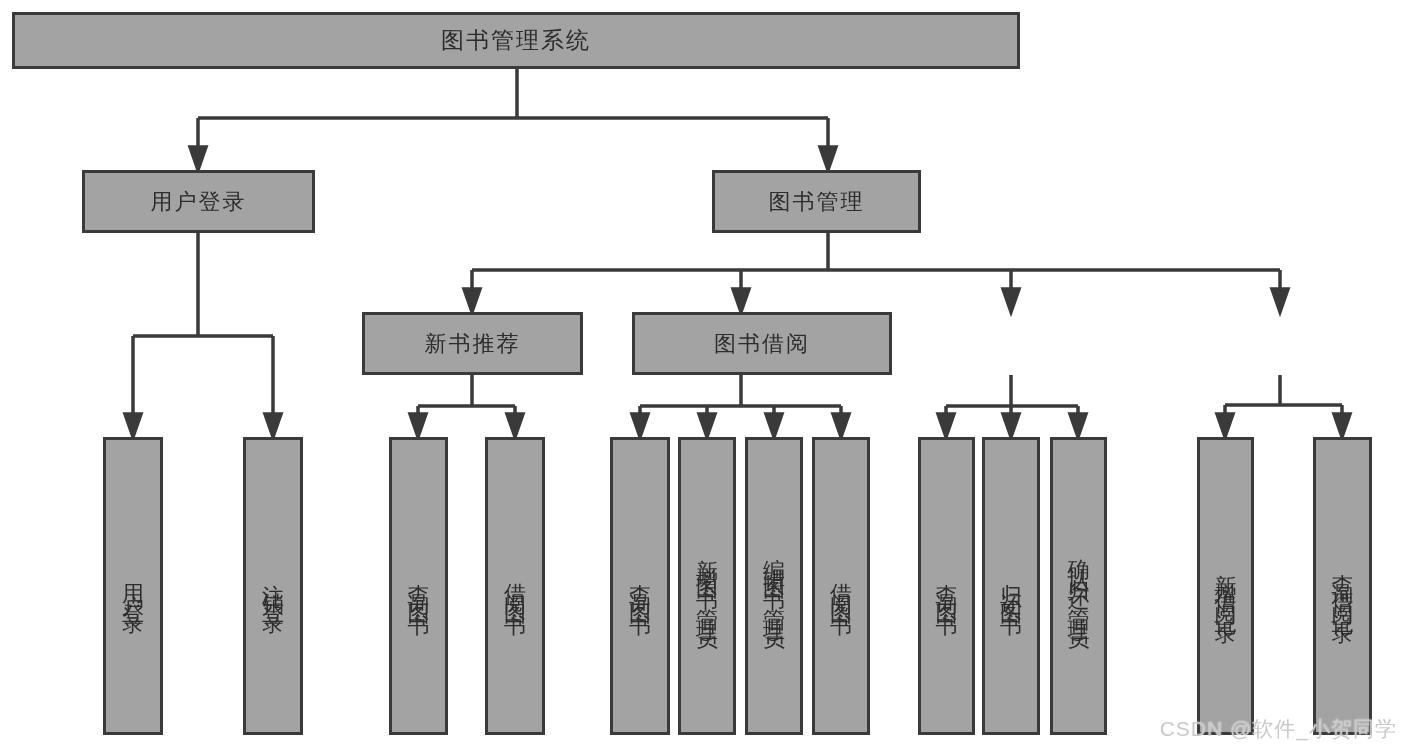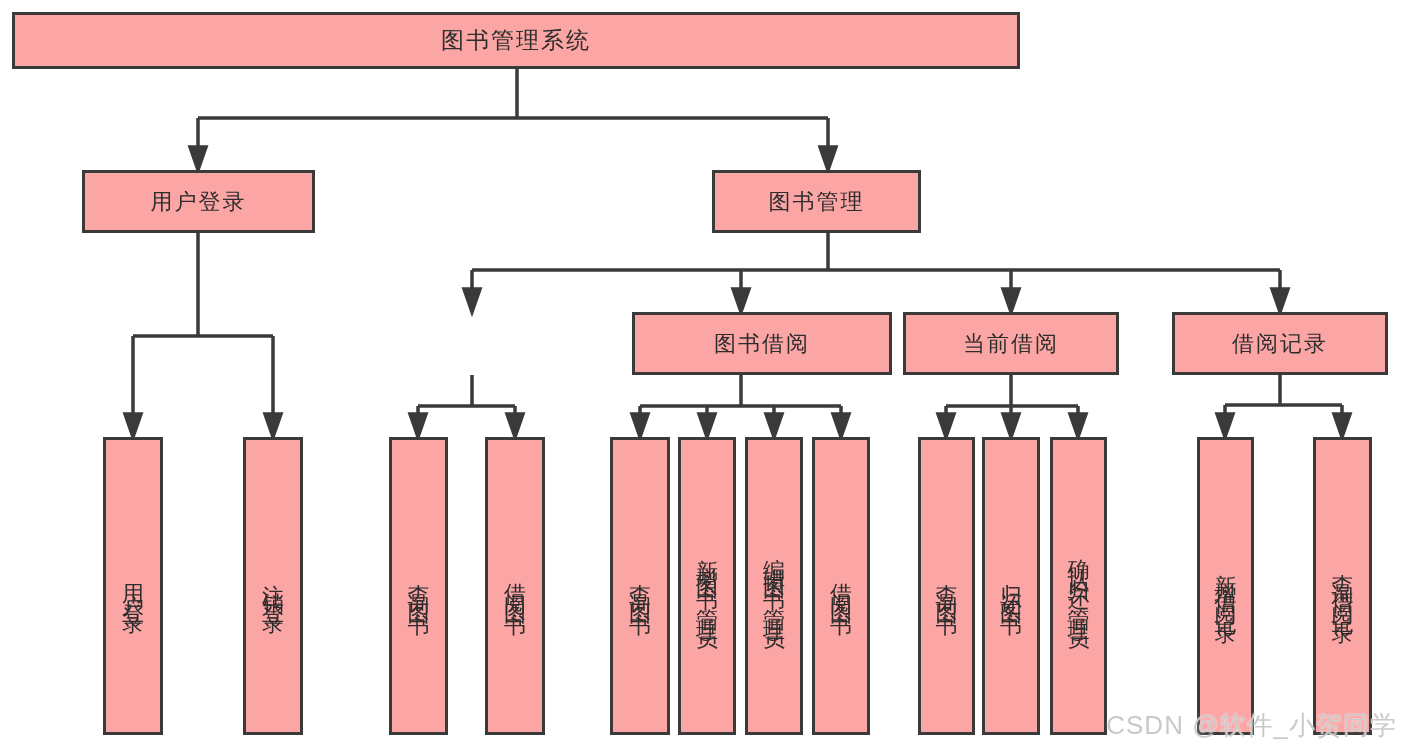--- a/index.html
+++ b/index.html
@@ -19,21 +19,21 @@
     position: absolute;
     left: 0;
     top: 0;
     width: 1405px;
     height: 747px;
   }
   .node {
     position: absolute;
     box-sizing: border-box;
     border: 3px solid #3a3a3a;
-    background: #fca5a5;
+    background: #a3a3a3;
     display: flex;
     align-items: center;
     justify-content: center;
     color: #2d2d2d;
     font-size: 22px;
     letter-spacing: 2px;
     text-align: center;
     white-space: nowrap;
   }
   .node.root { font-size: 23px; }
@@ -41,21 +41,21 @@
     writing-mode: vertical-rl;
     text-orientation: mixed;
     letter-spacing: 10px;
     font-size: 22px;
     white-space: normal;
   }
   .watermark {
     position: absolute;
     right: 8px;
     bottom: 4px;
-    font-size: 26px;
+    font-size: 21px;
     letter-spacing: 1px;
     color: #c9c9c9;
     text-shadow: 0 0 2px rgba(255,255,255,0.9);
     z-index: 10;
     pointer-events: none;
   }
 </style>
 </head>
 <body>
 
@@ -118,28 +118,25 @@
     <span>图书管理系统</span>
   </div>
 
   <div class="node" style="left:82px; top:170px; width:233px; height:63px;">
     <span>用户登录</span>
   </div>
   <div class="node" style="left:712px; top:170px; width:209px; height:63px;">
     <span>图书管理</span>
   </div>
 
+  <div class="node" style="left:362px; top:312px; width:221px; height:63px;">
+    <span>新书推荐</span>
+  </div>
   <div class="node" style="left:632px; top:312px; width:260px; height:63px;">
     <span>图书借阅</span>
-  </div>
-  <div class="node" style="left:903px; top:312px; width:216px; height:63px;">
-    <span>当前借阅</span>
-  </div>
-  <div class="node" style="left:1172px; top:312px; width:216px; height:63px;">
-    <span>借阅记录</span>
   </div>
 
   <div class="node v" style="left:103px; top:437px; width:60px; height:298px;">
     <span>用户登录</span>
   </div>
   <div class="node v" style="left:243px; top:437px; width:60px; height:298px;">
     <span>注销登录</span>
   </div>
 
   <div class="node v" style="left:389px; top:437px; width:59px; height:298px;">

